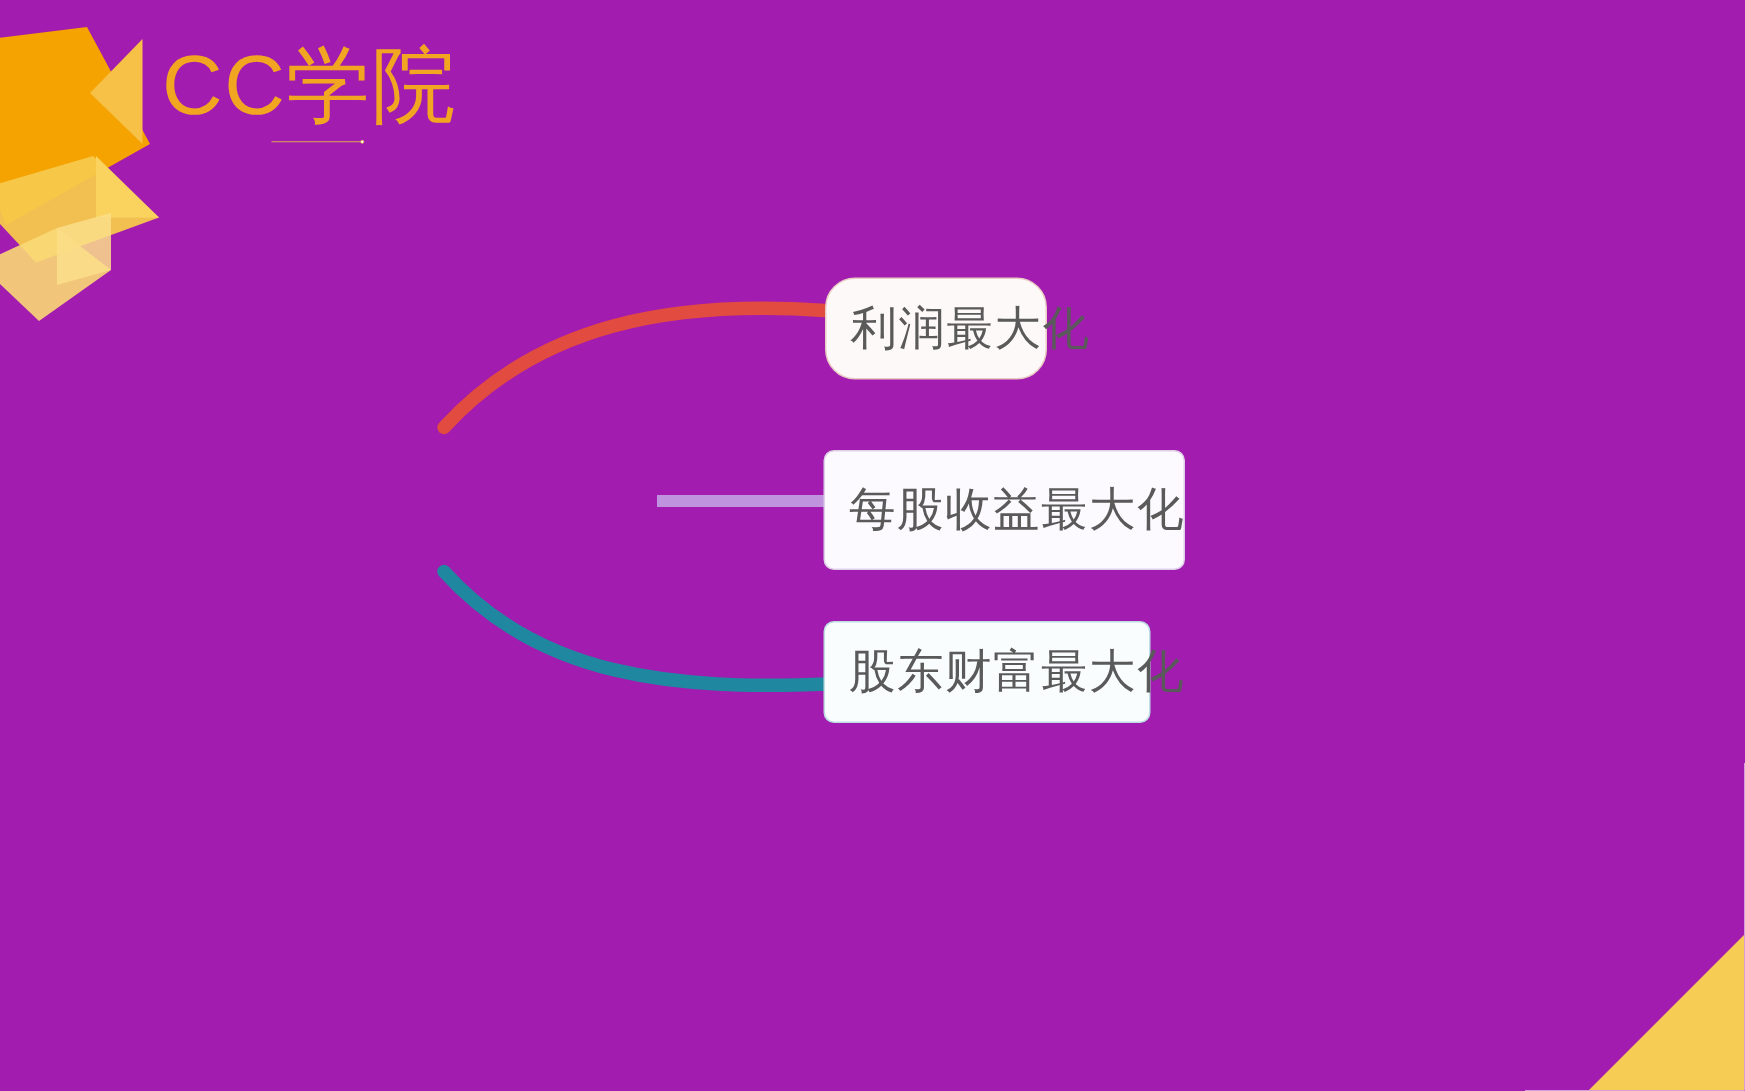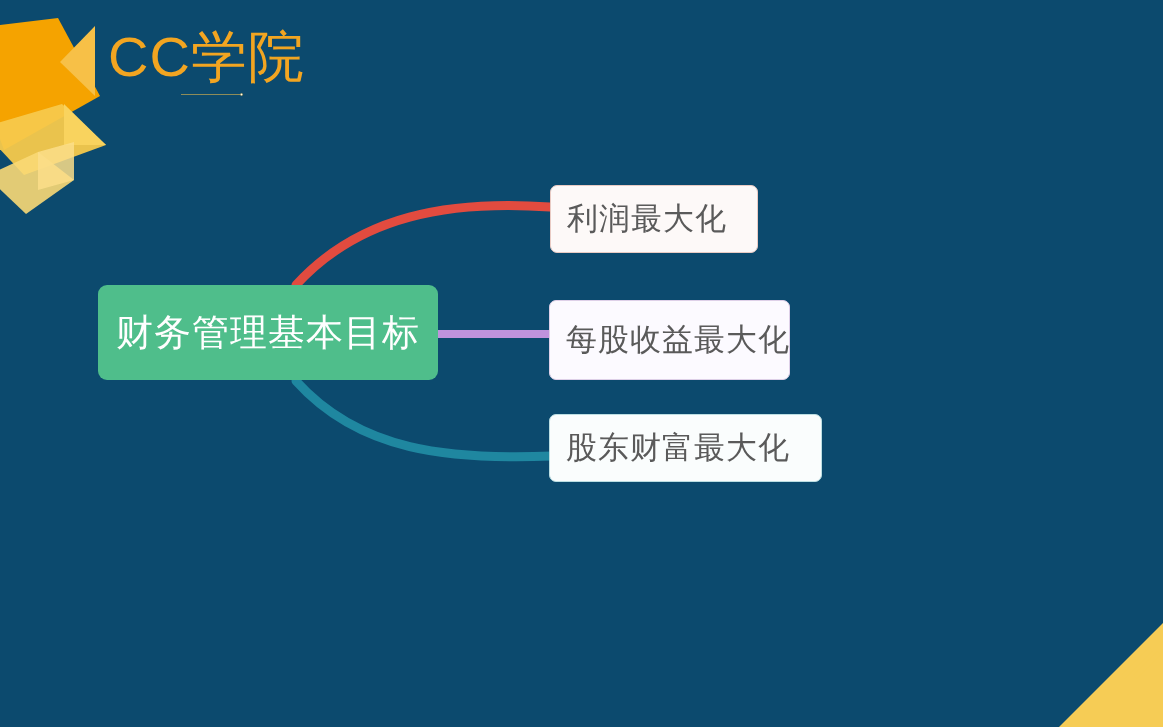--- a/index.html
+++ b/index.html
@@ -7,21 +7,21 @@
     padding: 0;
     background: #ffffff;
   }
   body {
     font-family: "Liberation Sans", "DejaVu Sans", sans-serif;
   }
   #stage {
     position: relative;
     width: 1163px;
     height: 727px;
-    background: #0c4a6e;
+    background: #a21caf;
     overflow: hidden;
   }
 
   
   #brand {
     position: absolute;
     left: 0;
     top: 0;
     width: 360px;
     height: 230px;
@@ -88,37 +88,38 @@
     border-radius: 7px;
     background: #fdfcfc;
     color: #5a5a5a;
     font-size: 31px;
     padding-left: 16px;
     letter-spacing: 1px;
   }
   #child-node-0 {
     left: 550px;
     top: 185px;
-    width: 208px;
+    width: 148px;
     height: 68px;
     border-color: #e9cbc4;
     background: #fdf9f8;
+    border-radius: 20px;
   }
   #child-node-1 {
     left: 549px;
     top: 300px;
     width: 241px;
     height: 80px;
     border-color: #ded0e8;
     background: #fcfaff;
   }
   #child-node-2 {
     left: 549px;
     top: 414px;
-    width: 273px;
+    width: 218px;
     height: 68px;
     border-color: #bcdee2;
     background: #fafdfd;
   }
 
   
   #corner-decor {
     position: absolute;
     right: 0;
     bottom: 0;
@@ -158,21 +159,20 @@
 
   <svg id="map-svg" viewBox="0 0 1163 727">
 
     <path d="M 296 285 C 360 215 450 200 550 207" fill="none" stroke="#e24b3f" stroke-width="9" stroke-linecap="round"></path>
 
     <path d="M 438 334 L 552 334" fill="none" stroke="#bf93dd" stroke-width="8" stroke-linecap="butt"></path>
 
     <path d="M 296 381 C 360 452 450 460 552 456" fill="none" stroke="#1f87a0" stroke-width="9" stroke-linecap="round"></path>
   </svg>
 
-  <div class="node" id="root-node">财务管理基本目标</div>
 
   <div class="node child-node" id="child-node-0">利润最大化</div>
 
   <div class="node child-node" id="child-node-1">每股收益最大化</div>
 
   <div class="node child-node" id="child-node-2">股东财富最大化</div>
 
   <svg id="corner-decor" viewBox="0 0 130 130">
     <polygon points="130,26 130,130 26,130" fill="#F6CC55"></polygon>
     <g stroke="#F6CC55" stroke-width="5" stroke-linecap="butt">

